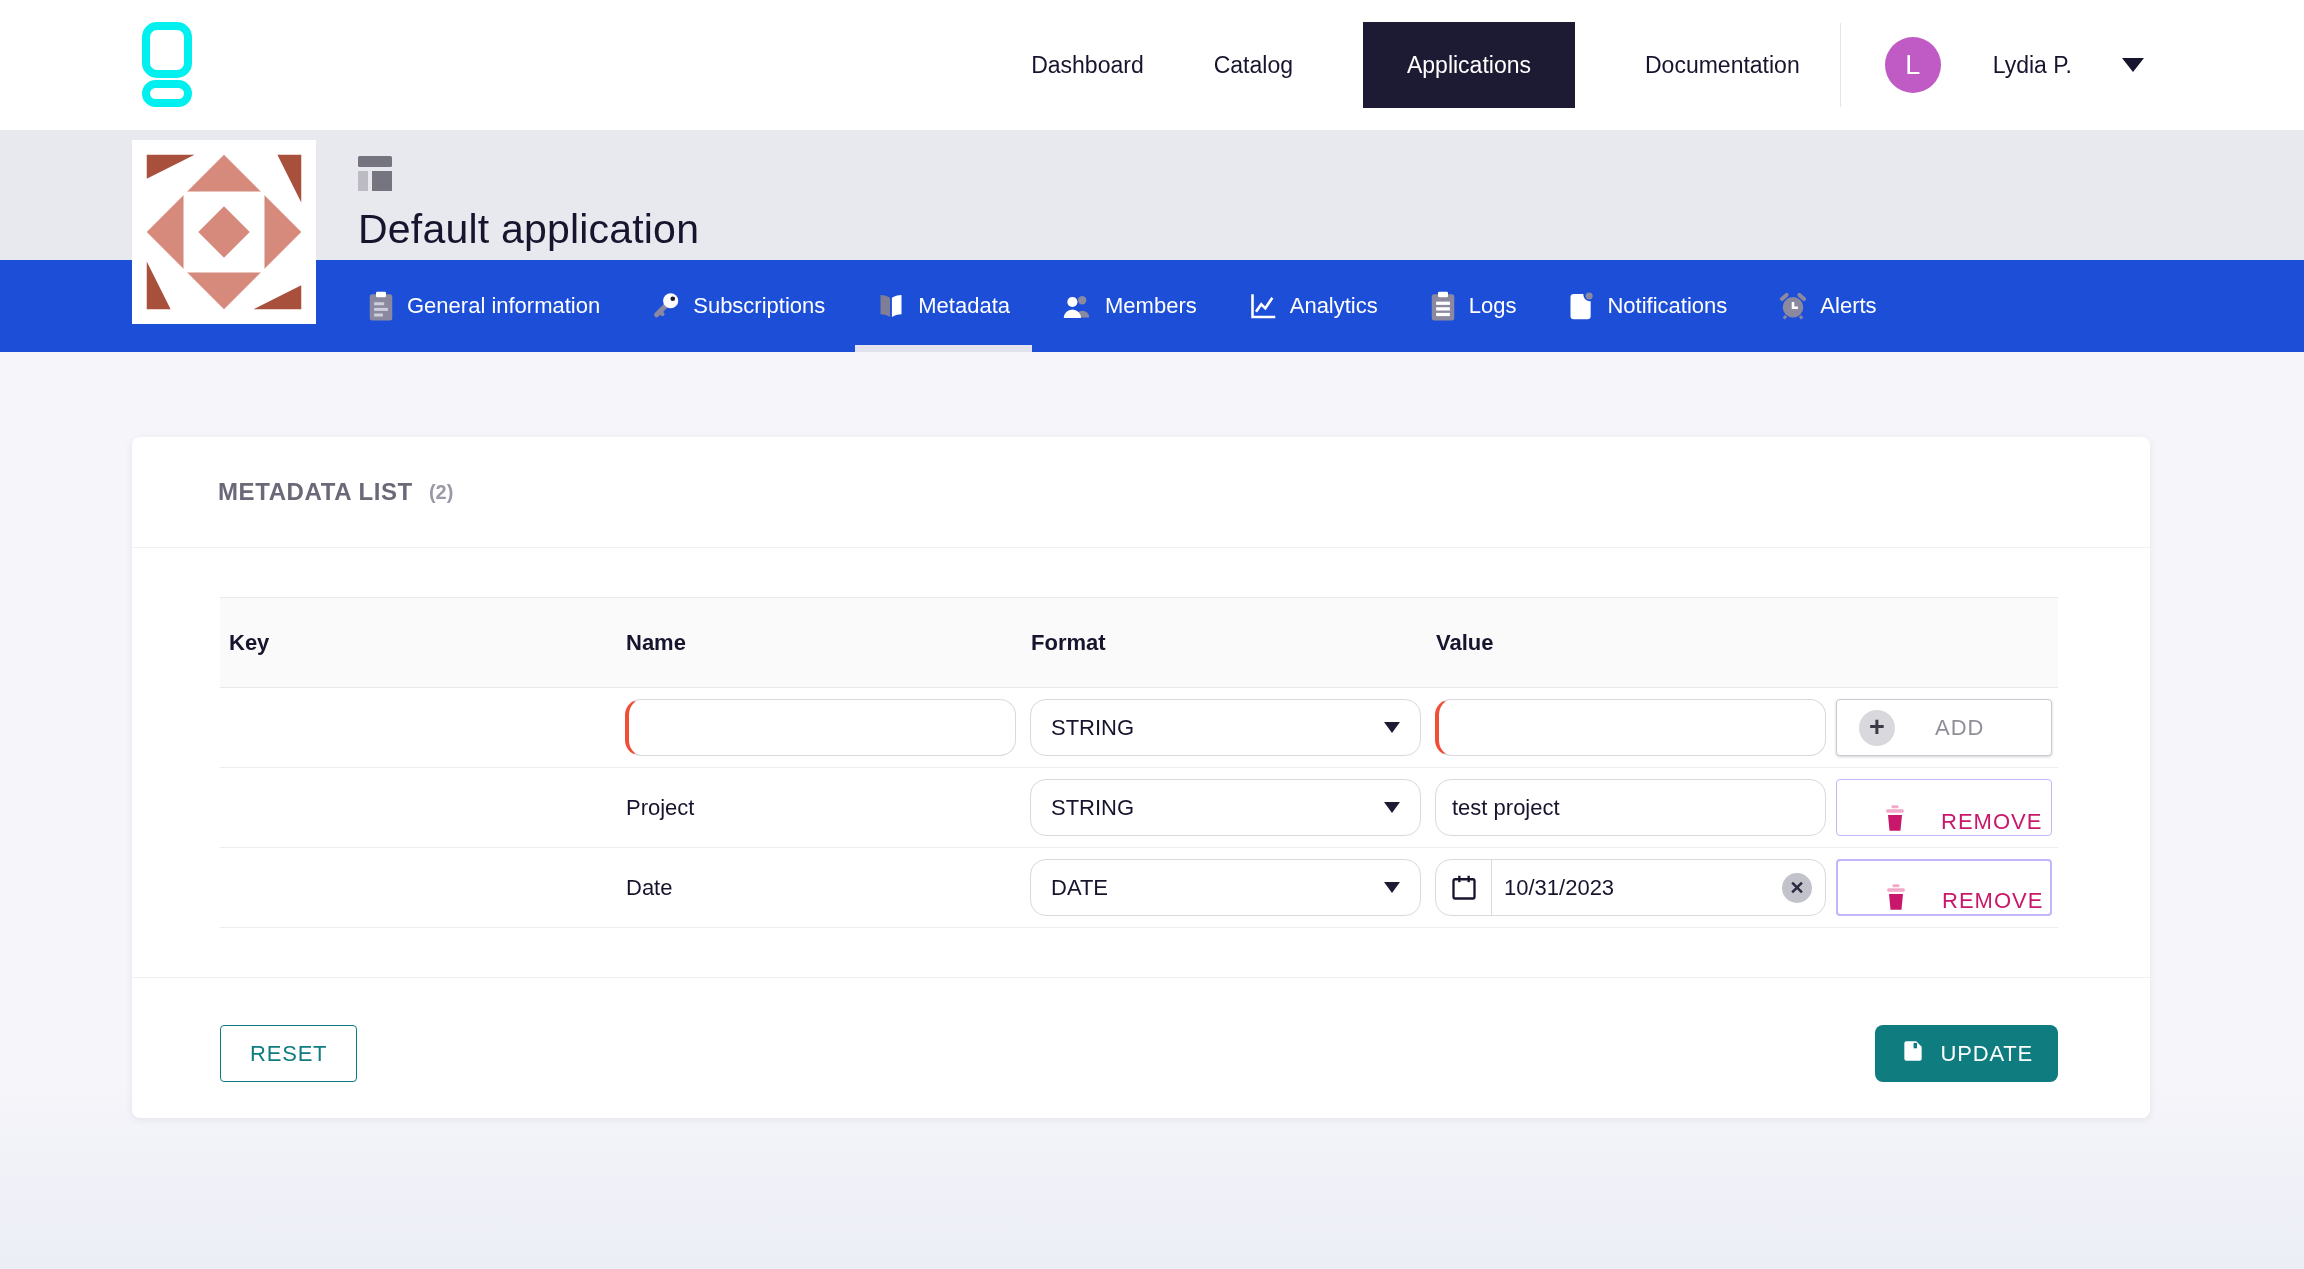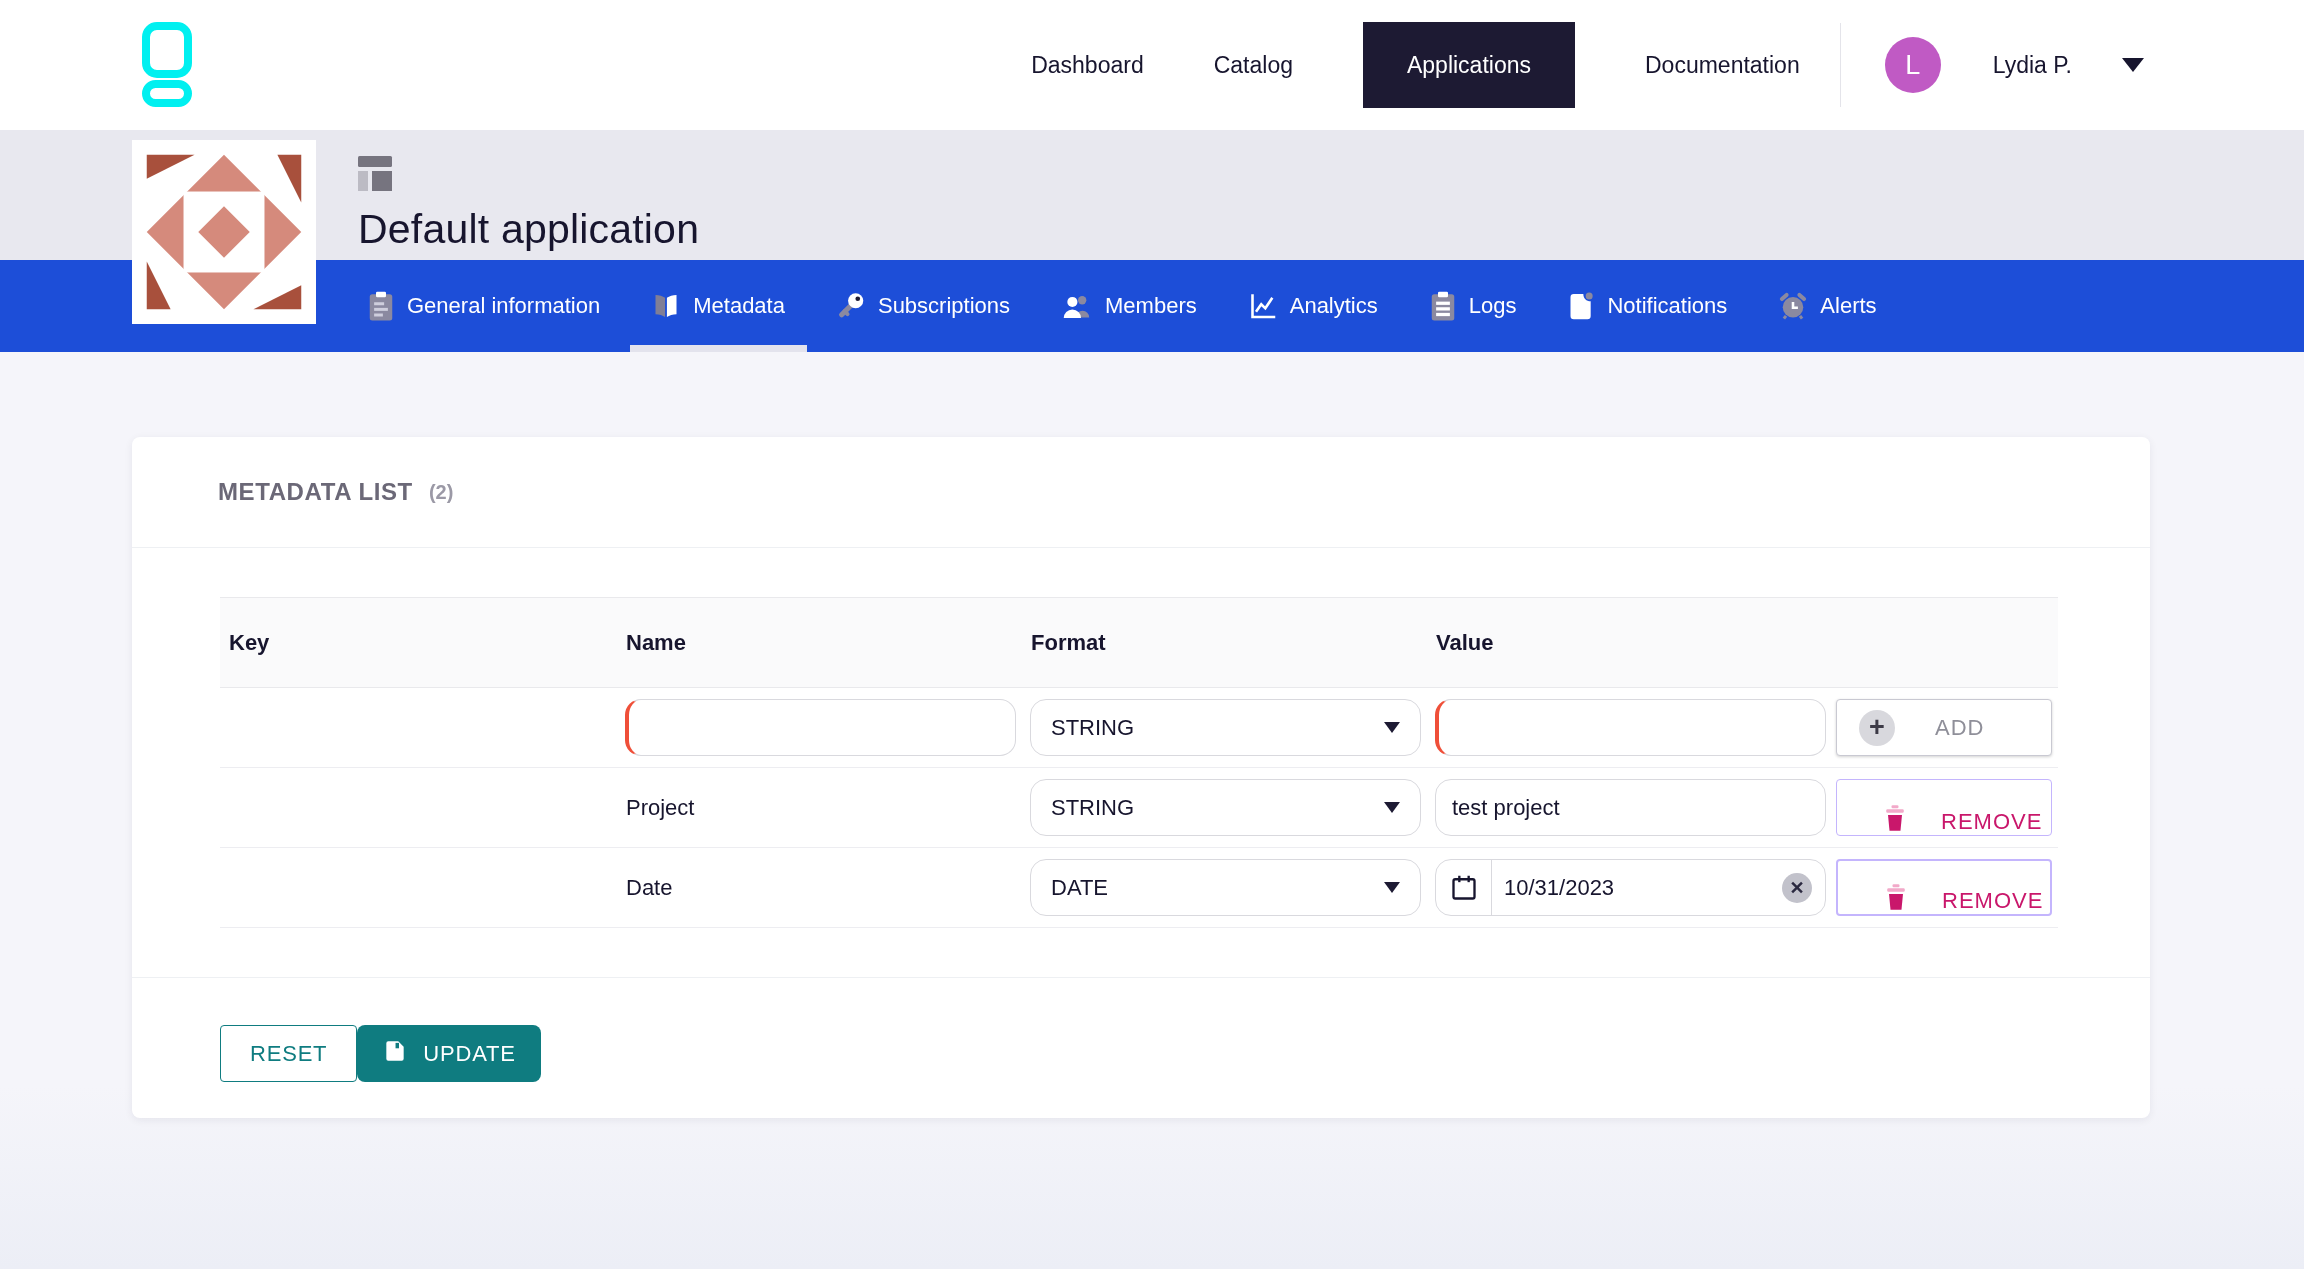--- a/index.html
+++ b/index.html
@@ -69,21 +69,21 @@
              cursor:pointer; font-family:"Liberation Sans",sans-serif; }
   .add-btn { border:1px solid #c9c9d2; box-shadow:0 1px 3px rgba(0,0,0,.18); justify-content:flex-start; padding-left:22px; }
   .plus-circle { width:36px; height:36px; border-radius:50%; background:#d8d8dd; color:#3c3a46; font-size:27px; font-weight:700;
                  display:flex; align-items:center; justify-content:center; }
   .add-label { font-size:22px; color:#8f8f99; letter-spacing:1px; margin-left:40px; }
   .remove-btn { border:1px solid #c4b5fd; justify-content:flex-start; padding-left:46px;align-items:flex-end; }
   .remove-btn.focused { border-width:2px; }
   .remove-label { font-size:22px; color:#c9176b; letter-spacing:1px; margin-left:34px; }
 
   .card-hr { border-top:1px solid #eef0f3; margin-top:49px; }
-  .actions { margin:47px 92px 0 88px; display:flex; align-items:center; }
+  .actions { margin:47px 92px 0 88px; display:flex; justify-content:space-between; align-items:center; }
   .reset-btn { height:57px; padding:0 29px; background:#fff; border:1px solid #0f7c80; border-radius:4px;
                color:#0f7c80; font-size:22px; letter-spacing:0.8px; cursor:pointer; font-family:"Liberation Sans",sans-serif; }
   .update-btn { height:57px; padding:0 25px; background:#0f7c80; border:none; border-radius:8px; color:#fff;
                 font-size:22px; letter-spacing:0.8px; cursor:pointer; display:flex; align-items:center; gap:15px;
                 font-family:"Liberation Sans",sans-serif; }
 </style>
 </head>
 <body>
 
 <header class="topbar">
@@ -138,39 +138,39 @@
       <svg width="26" height="30" viewBox="0 0 20 24">
         <rect x="1" y="2.5" width="18" height="21" rx="2" fill="#8b89a0"></rect>
         <rect x="6" y="0.5" width="8" height="4.5" rx="1" fill="#ffffff"></rect>
         <rect x="4.5" y="9" width="8" height="2.4" fill="#cfcedd"></rect>
         <rect x="4.5" y="13.5" width="11" height="2.4" fill="#cfcedd"></rect>
         <rect x="4.5" y="18" width="7" height="2.4" fill="#cfcedd"></rect>
       </svg>
     </span>
     <span>General information</span>
   </a>
-  <a class="tab active">
-    <span class="ticon">
-      <svg width="28" height="26" viewBox="0 0 24 22">
-        <path d="M3 1.5c3.2 0 6.2.9 8.2 2.5V20.5C9.2 18.9 6.2 18 3 18z" fill="#807e96"></path>
-        <path d="M21 1.5c-3.2 0-6.2.9-8.2 2.5V20.5c2-1.6 5-2.5 8.2-2.5z" fill="#ffffff"></path>
-      </svg>
-    </span>
-    <span>Metadata</span>
-  </a>
   <a class="tab">
     <span class="ticon">
       <svg width="28" height="28" viewBox="0 0 24 24">
         <line x1="13" y1="10.5" x2="4" y2="19.5" stroke="#8b89a0" stroke-width="4.5" stroke-linecap="round"></line>
         <line x1="6.5" y1="16.5" x2="9" y2="19" stroke="#8b89a0" stroke-width="3.5" stroke-linecap="round"></line>
         <circle cx="16" cy="7.5" r="6.5" fill="#ffffff"></circle>
         <circle cx="17.8" cy="5.8" r="2" fill="#1d1a33"></circle>
       </svg>
     </span>
     <span>Subscriptions</span>
+  </a>
+  <a class="tab active">
+    <span class="ticon">
+      <svg width="28" height="26" viewBox="0 0 24 22">
+        <path d="M3 1.5c3.2 0 6.2.9 8.2 2.5V20.5C9.2 18.9 6.2 18 3 18z" fill="#807e96"></path>
+        <path d="M21 1.5c-3.2 0-6.2.9-8.2 2.5V20.5c2-1.6 5-2.5 8.2-2.5z" fill="#ffffff"></path>
+      </svg>
+    </span>
+    <span>Metadata</span>
   </a>
   <a class="tab">
     <span class="ticon">
       <svg width="30" height="26" viewBox="0 0 26 22">
         <circle cx="17.5" cy="6" r="3.6" fill="#8b89a0"></circle>
         <path d="M12 21a5.8 5.8 0 0 1 11.6 0z" fill="#8b89a0"></path>
         <circle cx="9" cy="7.5" r="4.4" fill="#ffffff"></circle>
         <path d="M1.5 21.5a7.5 7.5 0 0 1 15 0z" fill="#ffffff"></path>
       </svg>
     </span>

